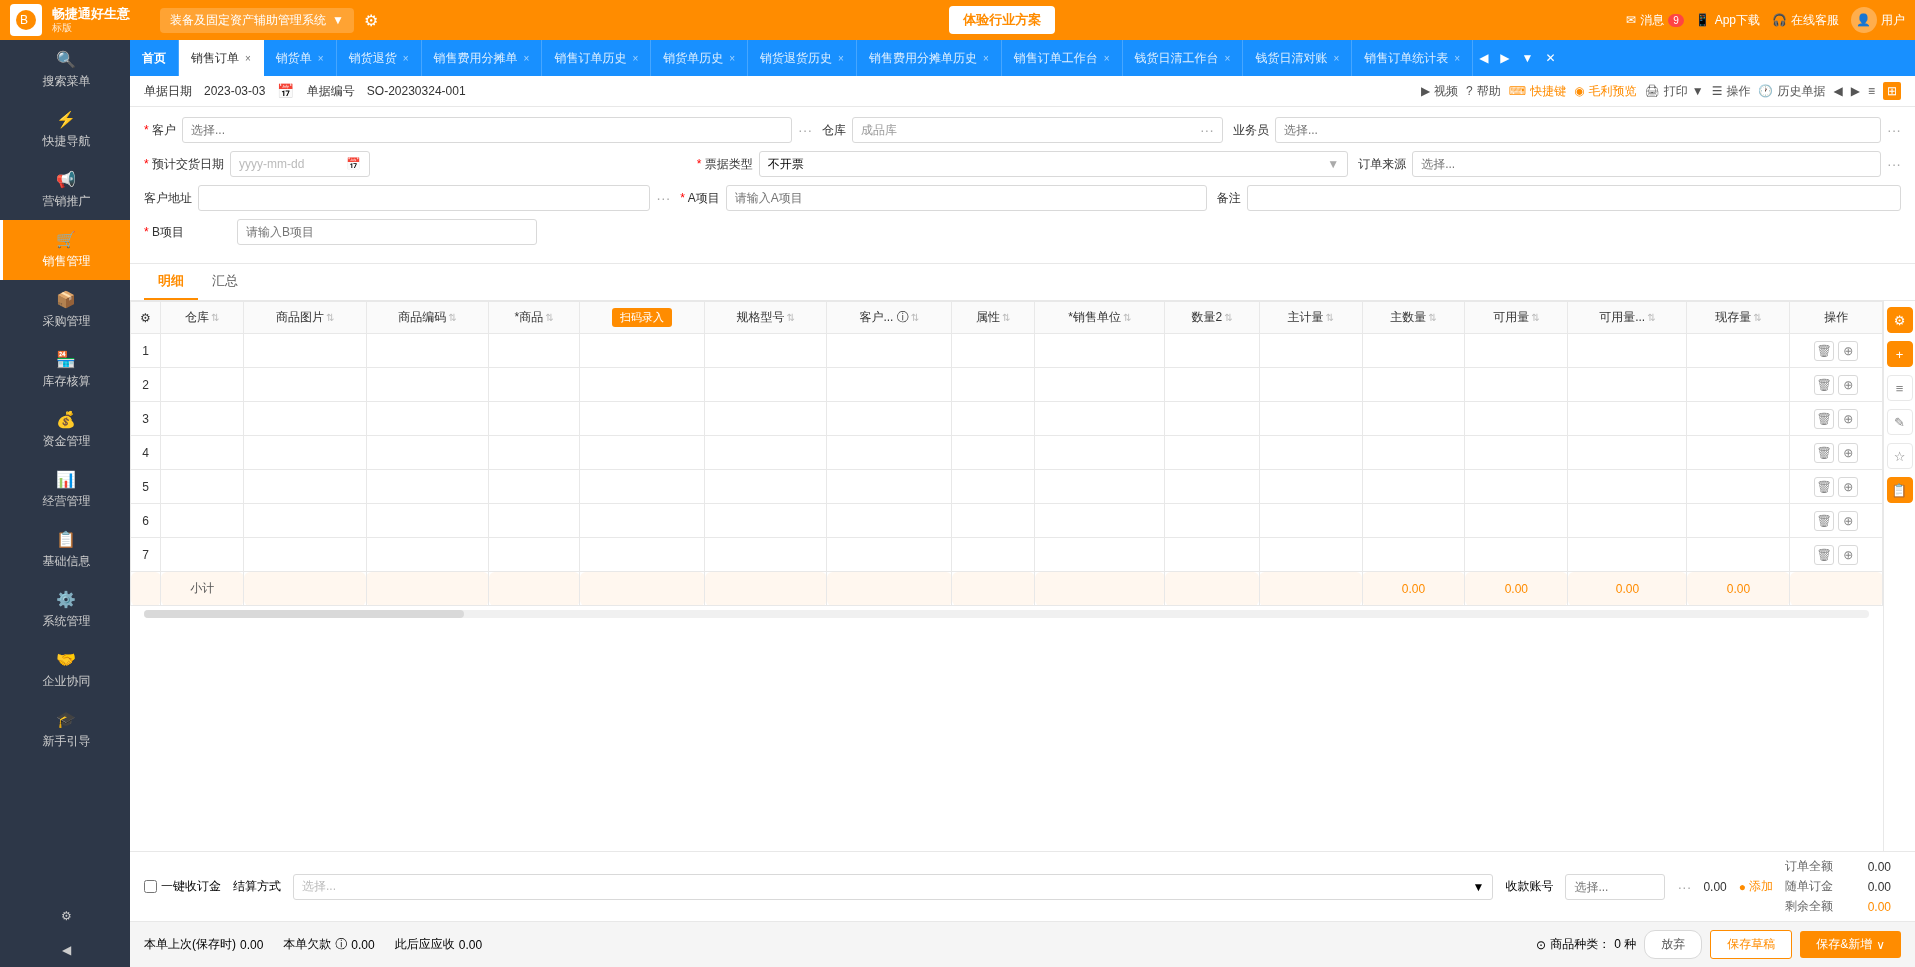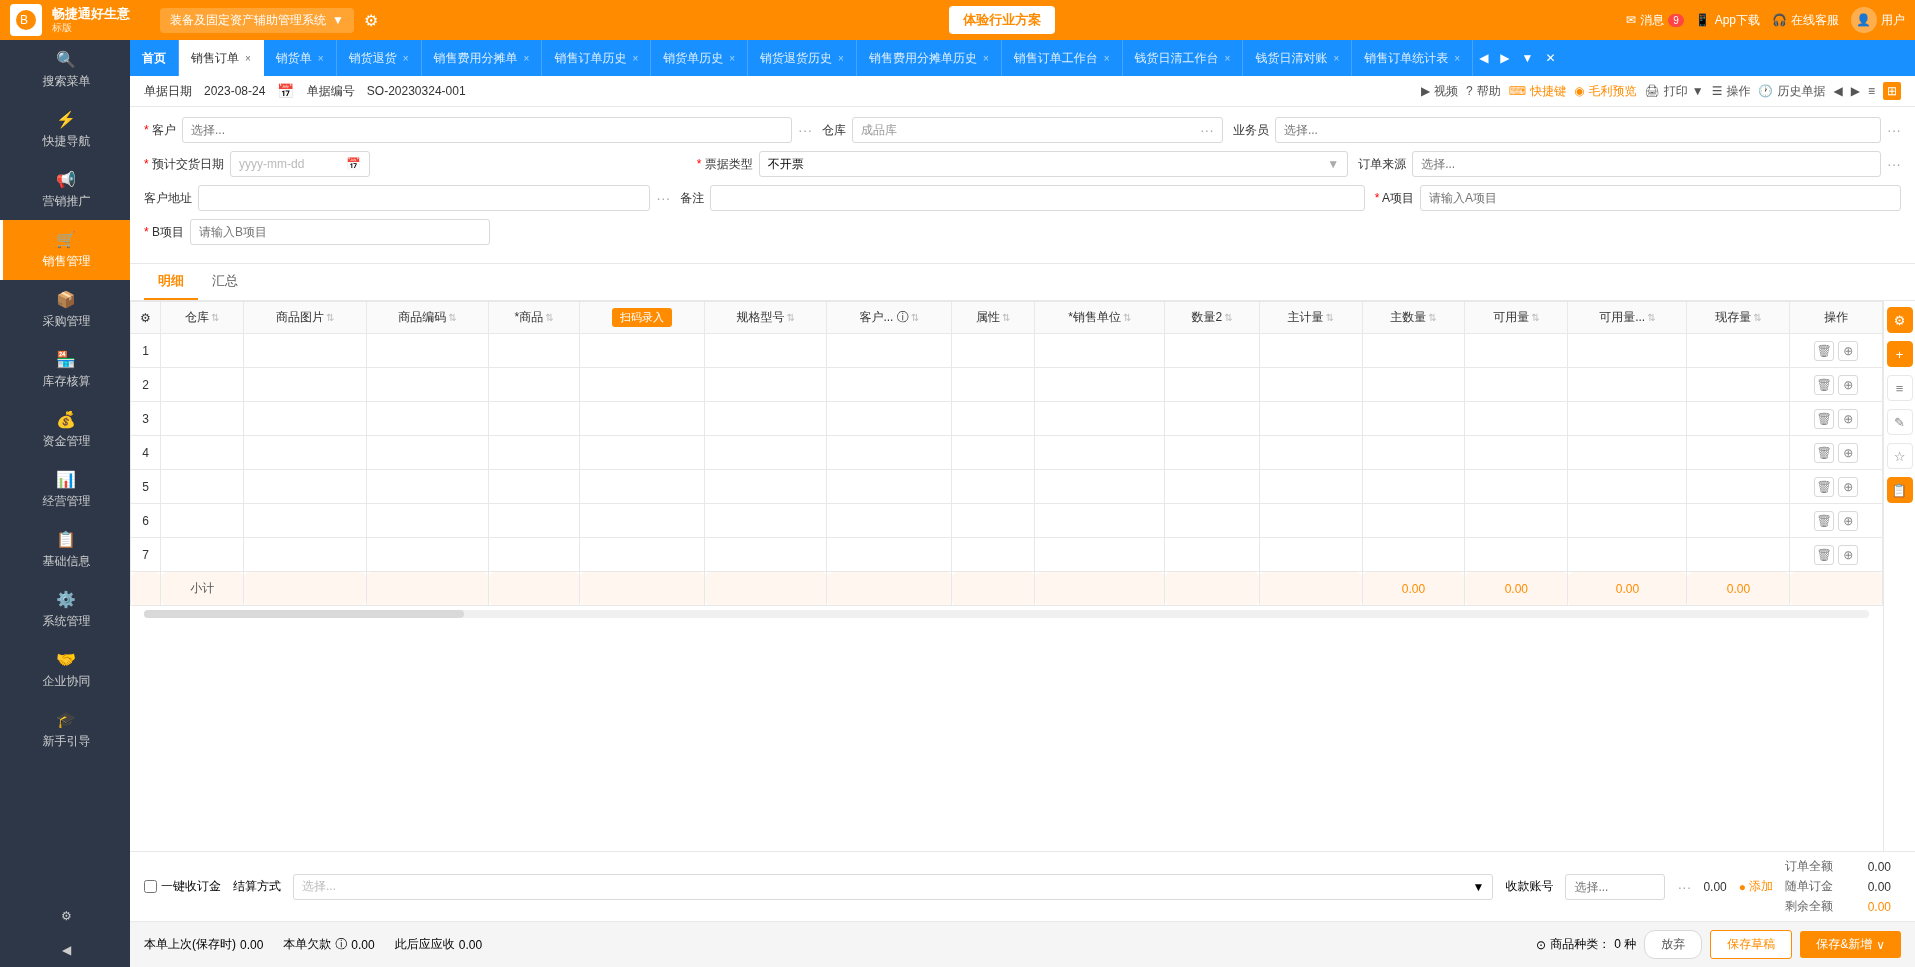--- a/index.html
+++ b/index.html
@@ -374,21 +374,21 @@
       <div class="tab-nav">▶</div>
       <div class="tab-nav">▼</div>
       <div class="tab-nav">✕</div>
     </div>
 
     <div class="page-body">
 
       <div class="page-toolbar">
         <div class="toolbar-left">
           <span class="field-label">单据日期</span>
-          <span class="field-value">2023-08-24</span>
+          <span class="field-value">2023-03-03</span>
           <span class="icon-btn">📅</span>
           <span class="field-label">单据编号</span>
           <span class="field-value">SO-20230324-001</span>
         </div>
         <div class="toolbar-right">
           <div class="toolbar-action">
             <span>▶</span>
             <span>视频</span>
           </div>
           <div class="toolbar-action">
@@ -466,34 +466,34 @@
             <span class="ellipsis-btn">···</span>
           </div>
         </div>
 
         <div class="form-row">
           <div class="form-field">
             <label>客户地址</label>
             <input class="form-input wide-input" style="">
             <span class="ellipsis-btn">···</span>
           </div>
+          <div class="form-field">
+            <label><span style="color:red">*</span> <span>A项目</span></label>
+            <input class="form-input wide-input" placeholder="请输入A项目" style="">
+          </div>
           <div class="form-field" style="flex:1.3;">
             <label>备注</label>
             <input class="form-input wide-input" style="">
           </div>
-          <div class="form-field">
-            <label><span style="color:red">*</span> <span>A项目</span></label>
-            <input class="form-input wide-input" placeholder="请输入A项目" style="">
-          </div>
         </div>
 
         <div class="form-row">
           <div class="form-field">
             <label><span style="color:red">*</span> <span>B项目</span></label>
-            <input class="form-input wide-input" style="max-width: 300px;" placeholder="请输入B项目">
+            <input class="form-input wide-input" style="max-width: 300px; margin-left: 47px;" placeholder="请输入B项目">
           </div>
         </div>
       </div>
 
       <div class="detail-tabs">
         <div class="detail-tabs-inner">
           <div class="detail-tab active">明细</div>
           <div class="detail-tab">汇总</div>
         </div>
       </div>

